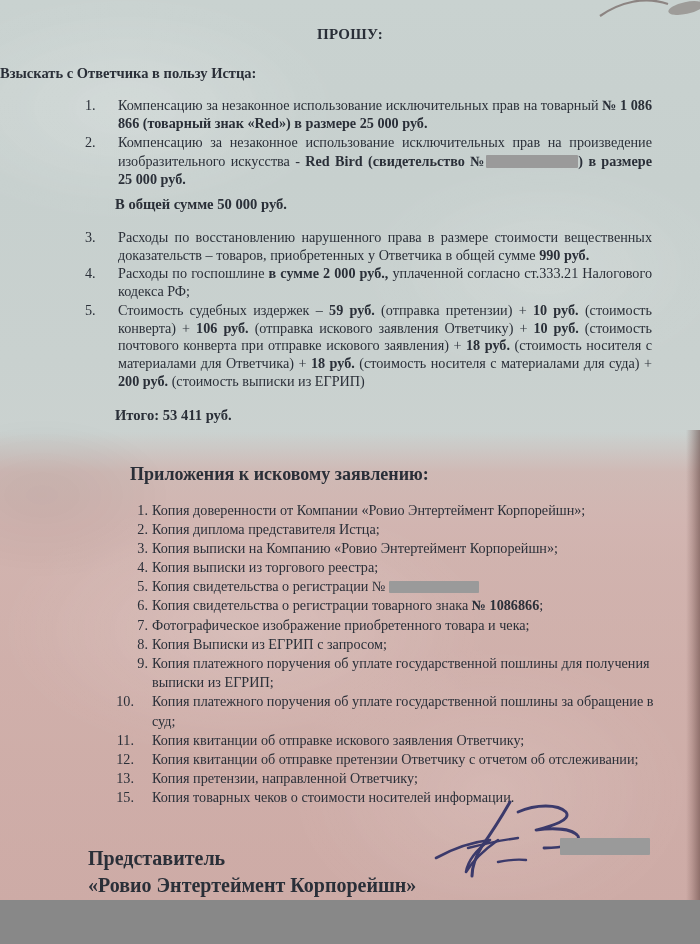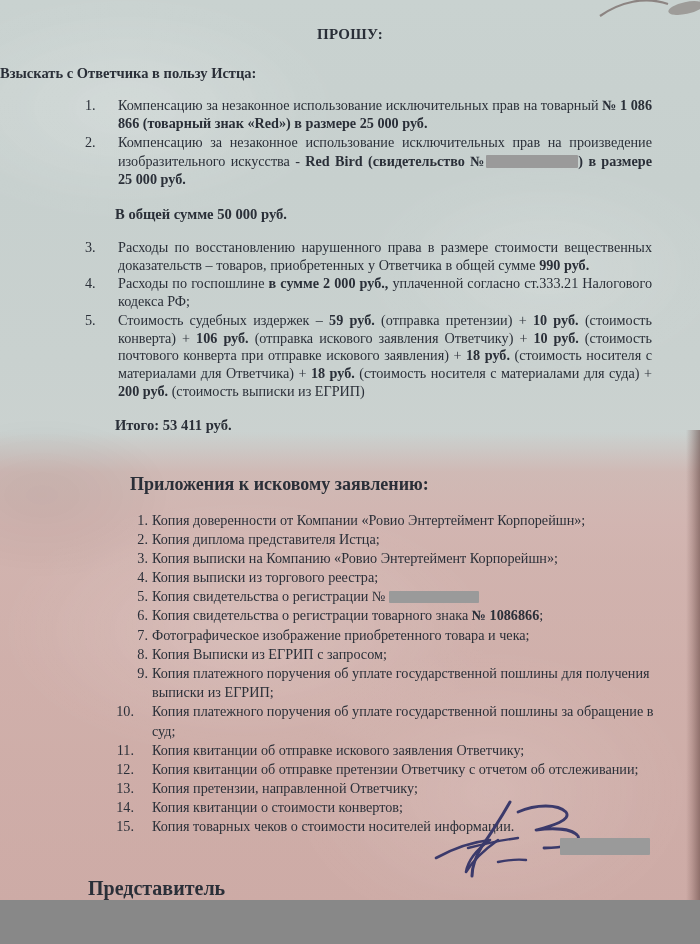--- a/index.html
+++ b/index.html
@@ -105,21 +105,21 @@
     position: absolute;
     left: 85px;
     top: 0;
   }
   b, .b { font-weight: bold; }
 
   .sum-line {
     font-weight: bold;
     font-size: 14.6px;
     margin-left: 115px;
-    margin-top: 18px;
+    margin-top: 8px;
   }
 
   .claims2 {
     margin: 16px 0 0 0;
     padding: 0;
     list-style: none;
   }
   .claims2 li {
     position: relative;
     margin: 0 0 1px 0;
@@ -245,21 +245,20 @@
         <li><span class="num">4.</span><span><span>Копия выписки из торгового реестра;</span></span></li>
         <li><span class="num">5.</span><span><span>Копия свидетельства о регистрации № </span><span class="redact r2"></span></span></li>
         <li><span class="num">6.</span><span><span>Копия свидетельства о регистрации товарного знака </span><b>№ 1086866</b><span>;</span></span></li>
         <li><span class="num">7.</span><span><span>Фотографическое изображение приобретенного товара и чека;</span></span></li>
         <li><span class="num">8.</span><span><span>Копия Выписки из ЕГРИП с запросом;</span></span></li>
         <li><span class="num">9.</span><span><span>Копия платежного поручения об уплате государственной пошлины для получения выписки из ЕГРИП;</span></span></li>
         <li class="wide"><span class="num">10.</span><span><span>Копия платежного поручения об уплате государственной пошлины за обращение в суд;</span></span></li>
         <li class="wide"><span class="num">11.</span><span><span>Копия квитанции об отправке искового заявления Ответчику;</span></span></li>
         <li class="wide"><span class="num">12.</span><span><span>Копия квитанции об отправке претензии Ответчику с отчетом об отслеживании;</span></span></li>
         <li class="wide"><span class="num">13.</span><span><span>Копия претензии, направленной Ответчику;</span></span></li>
-        <li class="wide"><span class="num">14.</span><span><span>Копия квитанции о стоимости конвертов;</span></span></li>
         <li class="wide"><span class="num">15.</span><span><span>Копия товарных чеков о стоимости носителей информации.</span></span></li>
       </ol>
 
     <div class="sig-block">
       <div>Представитель</div>
       <div>«Ровио Энтертеймент Корпорейшн»</div>
     </div>
 
   </div>
 

